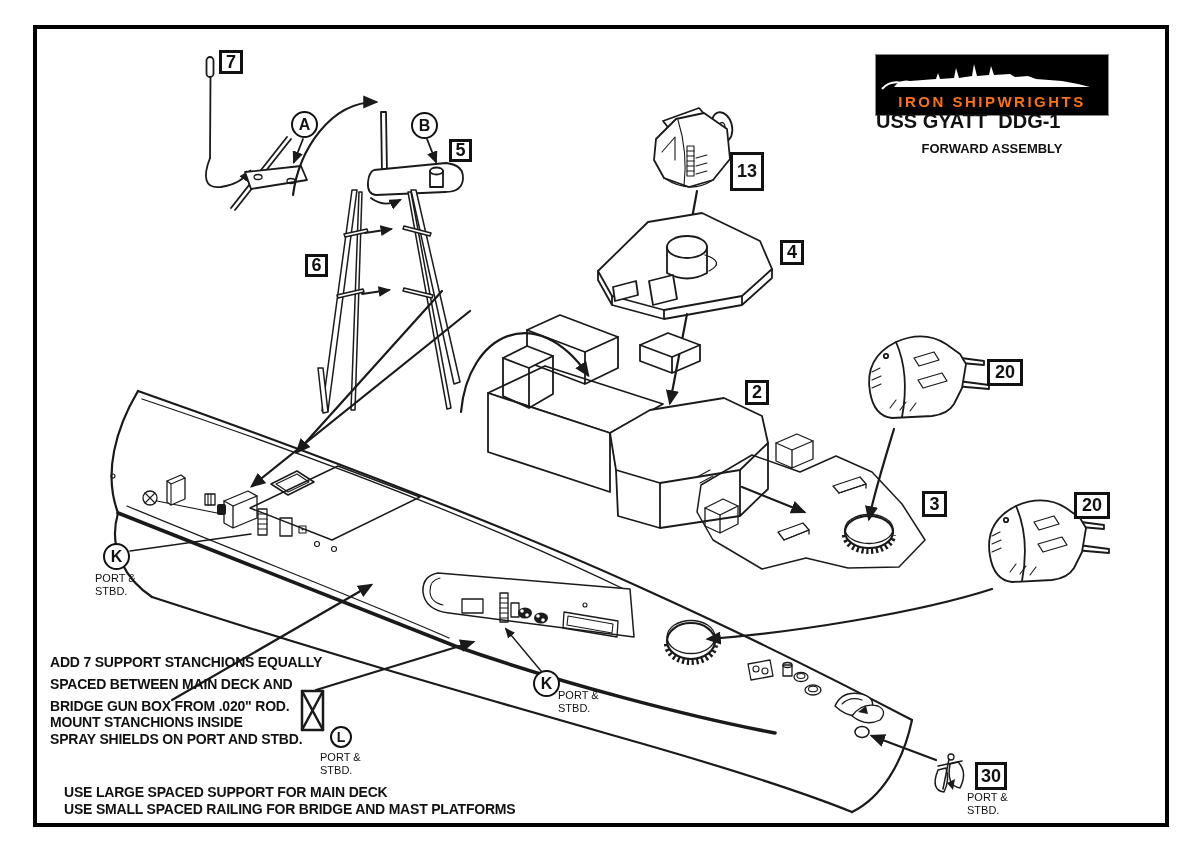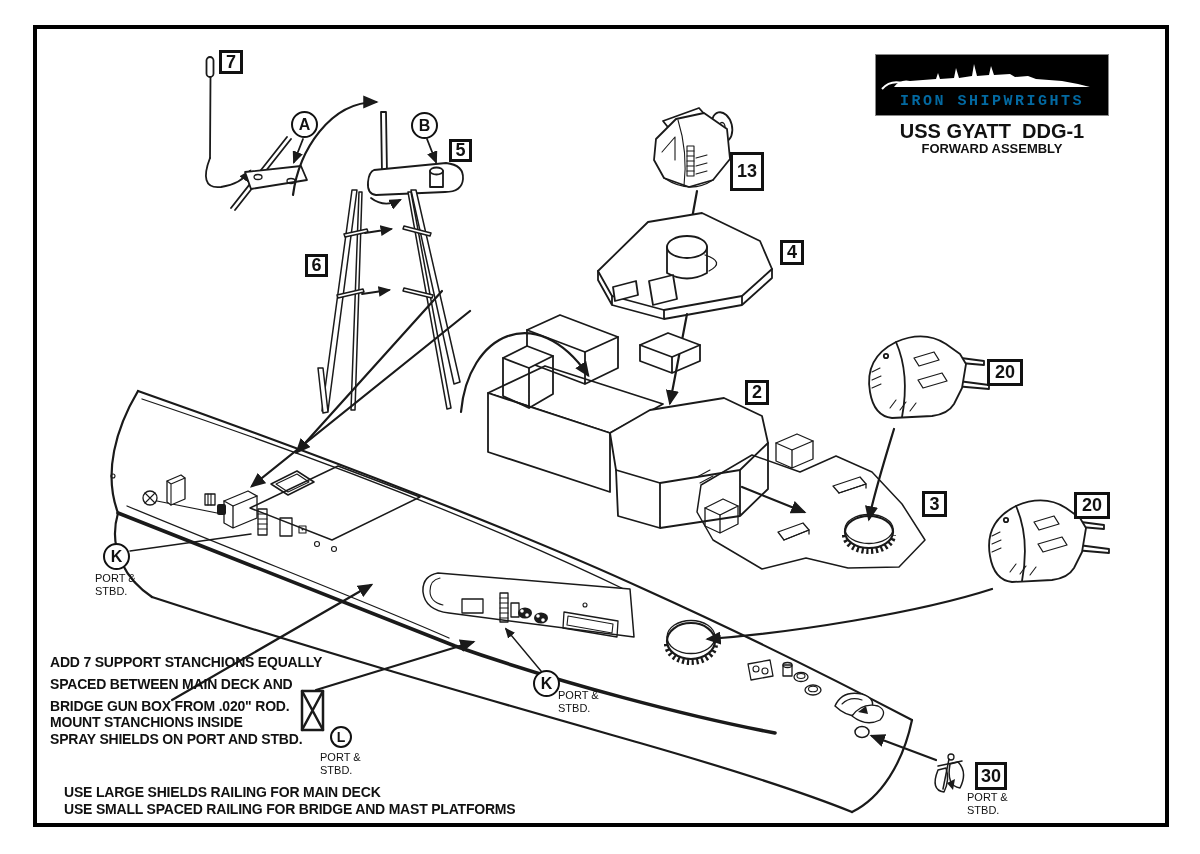--- a/index.html
+++ b/index.html
@@ -13,23 +13,23 @@
   .wfill{fill:#ffffff;}
   .kfill{fill:#1a1a1a;stroke:none;}
   .ribs{stroke-width:6;stroke-dasharray:2.2 2.6;stroke-linecap:butt;}
   .plabel{position:absolute;display:flex;align-items:center;justify-content:center;
           border:3px solid #111;background:#fff;font-weight:bold;font-size:18px;box-sizing:border-box;z-index:5;}
   .clabel{position:absolute;display:flex;align-items:center;justify-content:center;
           border:2.5px solid #111;border-radius:50%;background:#fff;font-weight:bold;font-size:16px;box-sizing:border-box;z-index:5;}
   .ps-note{position:absolute;font-size:11px;font-weight:normal;line-height:12.5px;text-align:left;white-space:nowrap;z-index:5;}
   .instr{position:absolute;font-weight:bold;font-size:14px;letter-spacing:-0.2px;z-index:5;}
   .logo{position:absolute;left:876px;top:55px;width:232px;height:60px;background:#000;outline:1px solid #888;z-index:5;}
-  .brand{position:absolute;left:0;right:0;bottom:5px;text-align:center;color:#0369a1;
-         font-family:Liberation Mono, monospace;font-size:15px;letter-spacing:2.5px;font-weight:bold;}
-  .shipname{position:absolute;left:876px;top:120px;width:232px;text-align:center;
+  .brand{position:absolute;left:0;right:0;bottom:5px;text-align:center;color:#f97316;
+         font-family:Liberation Sans, sans-serif;font-size:15px;letter-spacing:2.5px;font-weight:bold;}
+  .shipname{position:absolute;left:876px;top:110px;width:232px;
             font-size:20px;font-weight:bold;white-space:pre;z-index:5;}
   .subtitle{position:absolute;left:876px;top:141px;width:232px;text-align:center;
             font-size:13px;font-weight:bold;z-index:5;}
 </style>
 </head>
 <body>
 
 <div class="sheet">
   <div class="frame"></div>
 
@@ -286,16 +286,16 @@
   <div class="instr" style="left:50px;top:651px;line-height:22px">
     <div>ADD 7 SUPPORT STANCHIONS EQUALLY</div>
     <div>SPACED BETWEEN MAIN DECK AND</div>
     <div>BRIDGE GUN BOX FROM .020" ROD.</div>
   </div>
   <div class="instr" style="left:50px;top:714px;line-height:17px">
     <div>MOUNT STANCHIONS INSIDE</div>
     <div>SPRAY SHIELDS ON PORT AND STBD.</div>
   </div>
   <div class="instr" style="left:64px;top:784px;line-height:16.5px">
-    <div>USE LARGE SHIELDS RAILING FOR MAIN DECK</div>
+    <div>USE LARGE SPACED SUPPORT FOR MAIN DECK</div>
     <div>USE SMALL SPACED RAILING FOR BRIDGE AND MAST PLATFORMS</div>
   </div>
 </div>
 
 </body></html>

